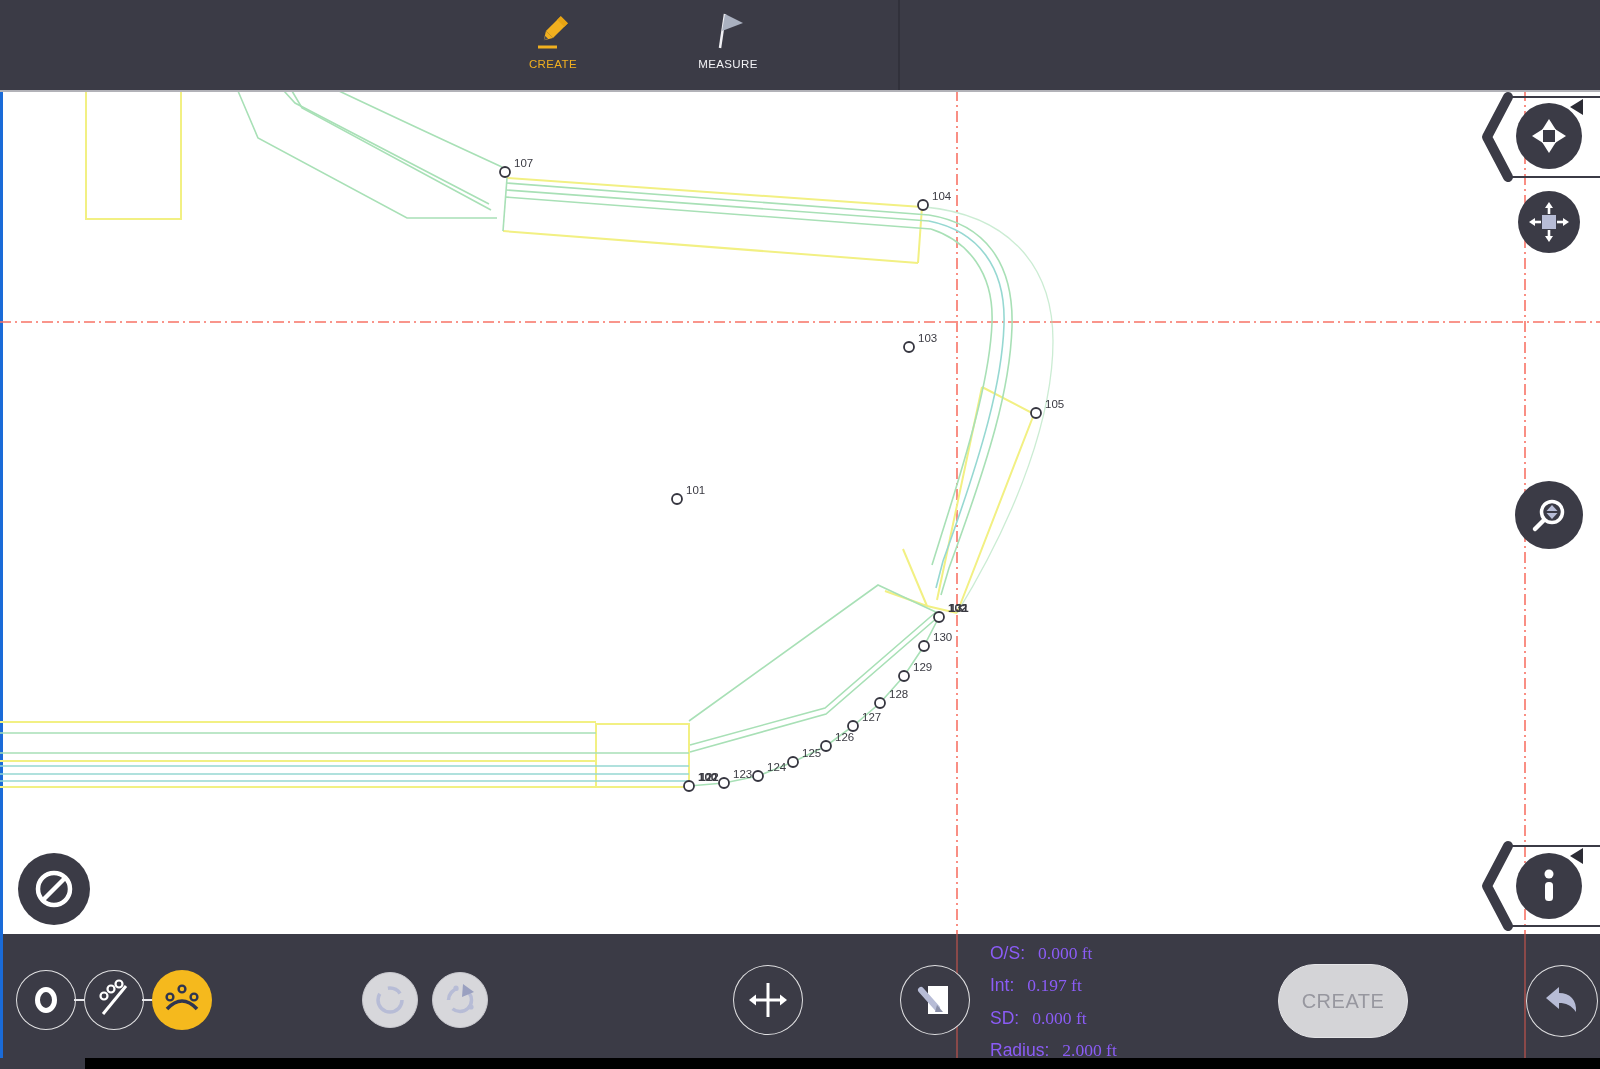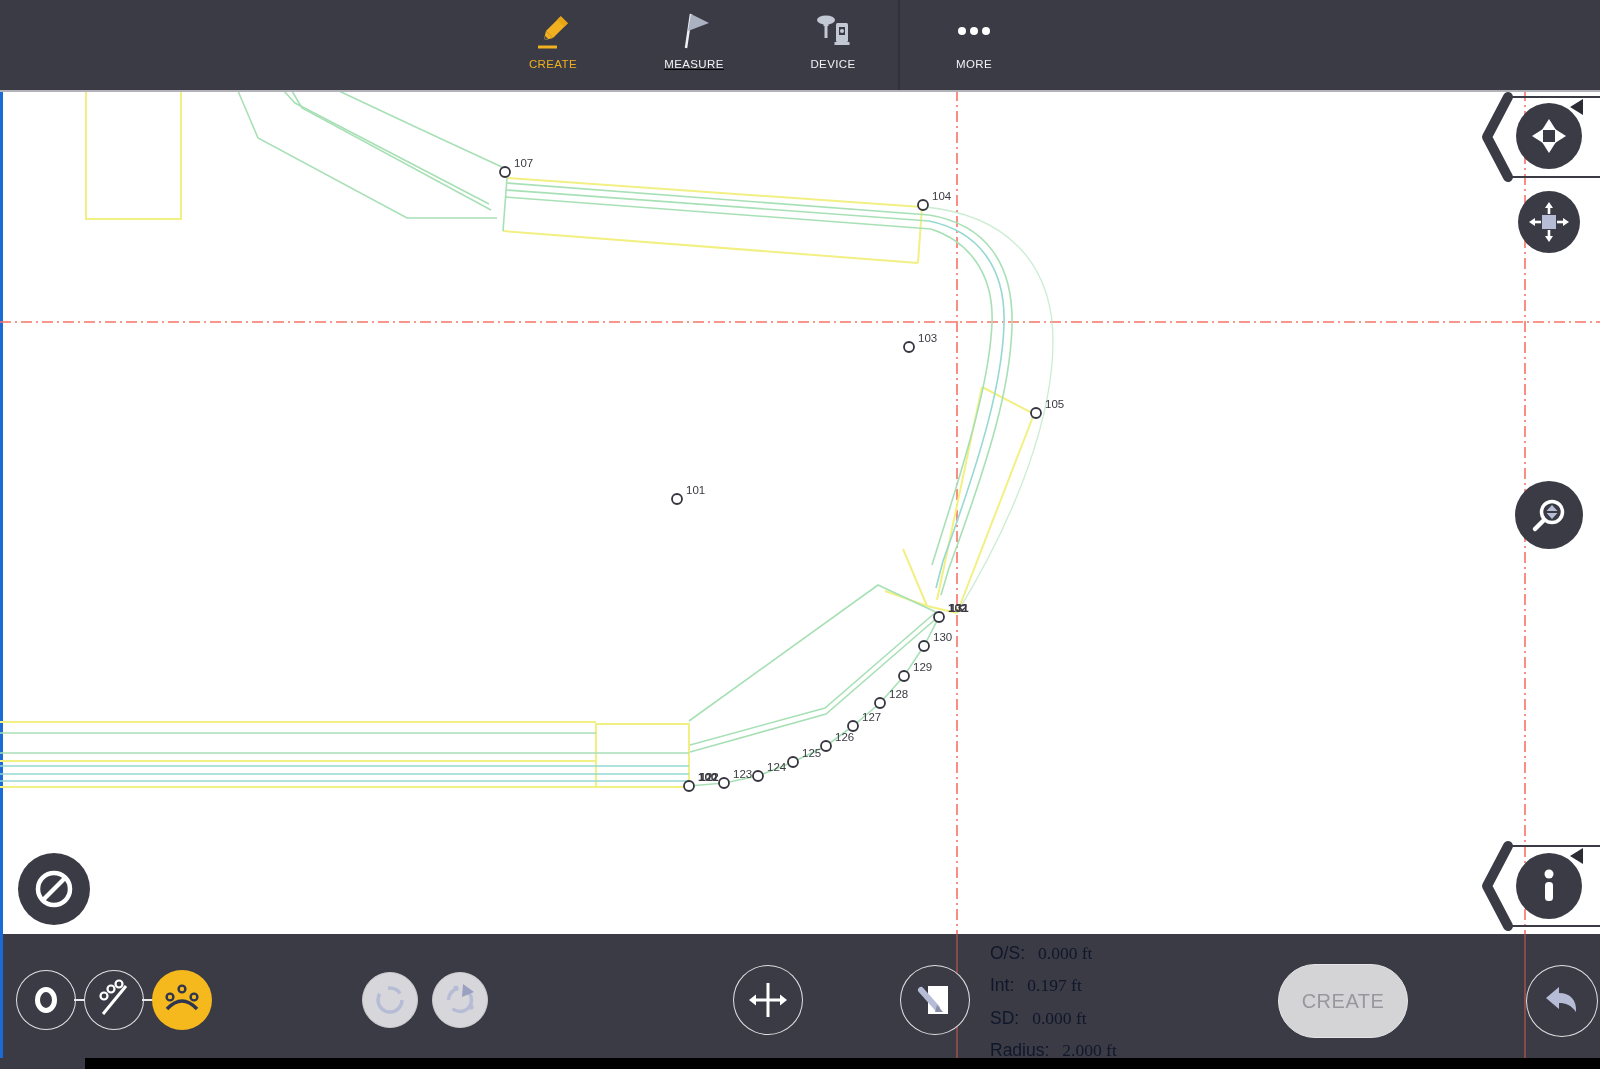--- a/index.html
+++ b/index.html
@@ -38,21 +38,21 @@
   .connector{position:absolute;height:2px;background:#e8e8ec;z-index:7;}
   
   .bottombar{
     position:absolute;left:0;top:934px;width:1600px;height:135px;
     background:#3b3b46;z-index:5;
   }
   .blackstrip{position:absolute;left:85px;right:0;top:124px;height:11px;background:#000;}
   .redline-overlay{position:absolute;top:934px;width:2px;height:124px;background:rgba(235,90,78,.45);z-index:6;}
   .blueline-overlay{position:absolute;left:0;top:934px;width:3px;height:124px;background:#1a6bd8;z-index:6;}
   .readouts{position:absolute;left:990px;top:937px;z-index:7;}
-  .ro-row{height:32.5px;display:flex;align-items:center;color:#0f172a;font-size:17.5px;}
+  .ro-row{height:32.5px;display:flex;align-items:center;color:#8b5cf6;font-size:17.5px;}
   .ro-row .ro-val{margin-left:13px;font-family:Liberation Serif, serif;}
   .pill{
     position:absolute;left:1278px;top:964px;width:130px;height:74px;border-radius:37px;
     background:#d4d4d7;border:1px solid #e4e4e7;z-index:7;box-sizing:border-box;
     display:flex;align-items:center;justify-content:center;
     color:#97979f;font-size:20px;letter-spacing:.5px;cursor:default;
   }
 </style>
 </head>
 <body>
@@ -157,55 +157,31 @@
           <polygon points="-5,5 5,5 0,13" fill="#f1b01f"></polygon>
           <polygon points="-2,9 2,9 0,13" fill="#4a4a55"></polygon>
         </g>
         <line x1="-14" y1="15" x2="5" y2="15" stroke="#e8c want" stroke-width="0"></line>
         <line x1="-15" y1="16" x2="4" y2="16" stroke="#f1b01f" stroke-width="3"></line>
       </svg>
     </span>
     <span class="lbl">CREATE</span>
   </div>
 
-  <div class="nav-item" style="left:694px;text-decoration:underline;">
+  <div class="nav-item" style="left:728px;">
     <span class="icn">
       <svg width="44" height="44" viewBox="-22 -22 44 44">
         <line x1="-3" y1="-17" x2="-8" y2="17" stroke="#f0f0f4" stroke-width="2.5"></line>
         <polygon points="-3,-17 15,-8 -6,0" fill="#aab1c0"></polygon>
       </svg>
     </span>
     <span class="lbl">MEASURE</span>
   </div>
 
-  <div class="nav-item" style="left:833px;">
-    <span class="icn">
-      <svg width="48" height="44" viewBox="-24 -22 48 44">
-        <ellipse cx="-7" cy="-11" rx="9" ry="4.5" fill="#c3c9d4"></ellipse>
-        <rect x="-9.5" y="-9" width="5" height="4" fill="#c3c9d4"></rect>
-        <rect x="-8.5" y="-5" width="3" height="12" fill="#c3c9d4"></rect>
-        <rect x="3" y="-8" width="12" height="19" rx="1.5" fill="#c3c9d4"></rect>
-        <rect x="6" y="-4" width="6" height="8" fill="#3b3b46"></rect>
-        <circle cx="9" cy="0" r="2" fill="#c3c9d4"></circle>
-        <rect x="1.5" y="11" width="15" height="3" fill="#c3c9d4"></rect>
-      </svg>
-    </span>
-    <span class="lbl">DEVICE</span>
-  </div>
-
-  <div class="nav-item" style="left:974px;">
-    <span class="icn">
-      <svg width="48" height="44" viewBox="-24 -22 48 44">
-        <circle cx="-12" cy="0" r="4" fill="#fff"></circle>
-        <circle cx="0" cy="0" r="4" fill="#fff"></circle>
-        <circle cx="12" cy="0" r="4" fill="#fff"></circle>
-      </svg>
-    </span>
-    <span class="lbl">MORE</span>
-  </div>
+
 </div>
 
 <div class="cbtn" style="left:1516px;top:103px;width:66px;height:66px;">
   <svg width="52" height="52" viewBox="-26 -26 52 52">
     <polygon points="0,-17 -7,-6 7,-6" fill="#fff"></polygon>
     <polygon points="0,17 -7,6 7,6" fill="#fff"></polygon>
     <polygon points="-17,0 -6,-7 -6,7" fill="#fff"></polygon>
     <polygon points="17,0 6,-7 6,7" fill="#fff"></polygon>
   </svg>
 </div>

